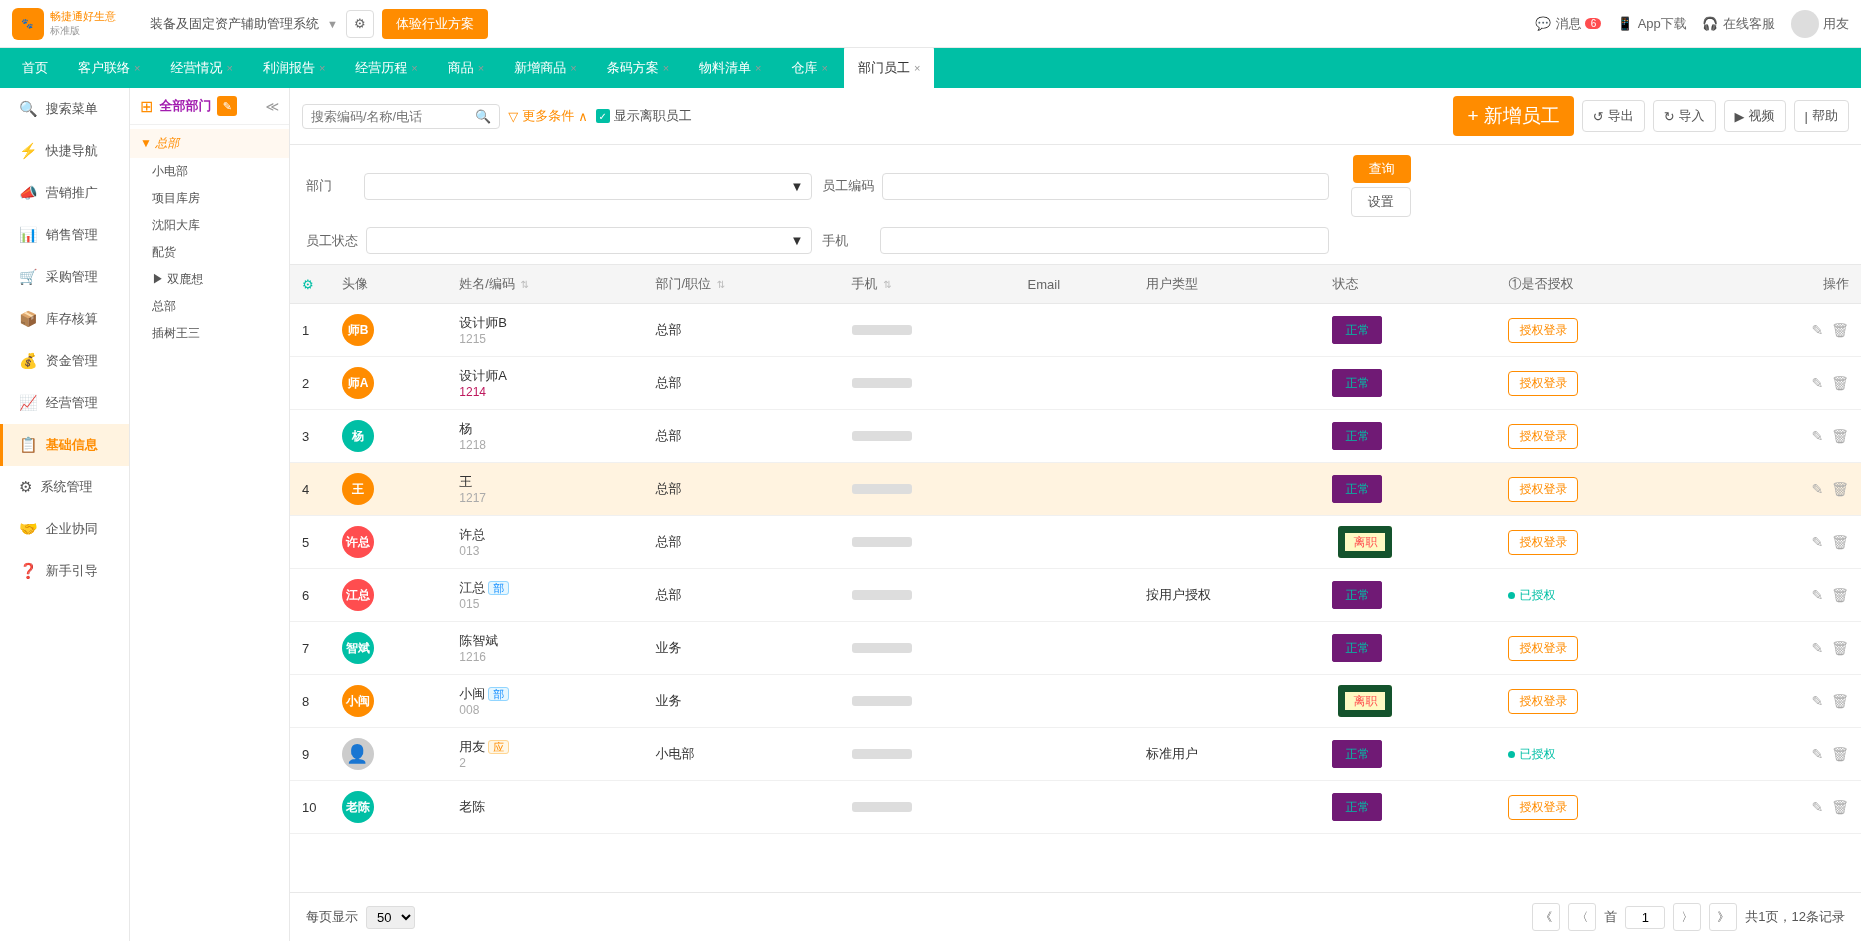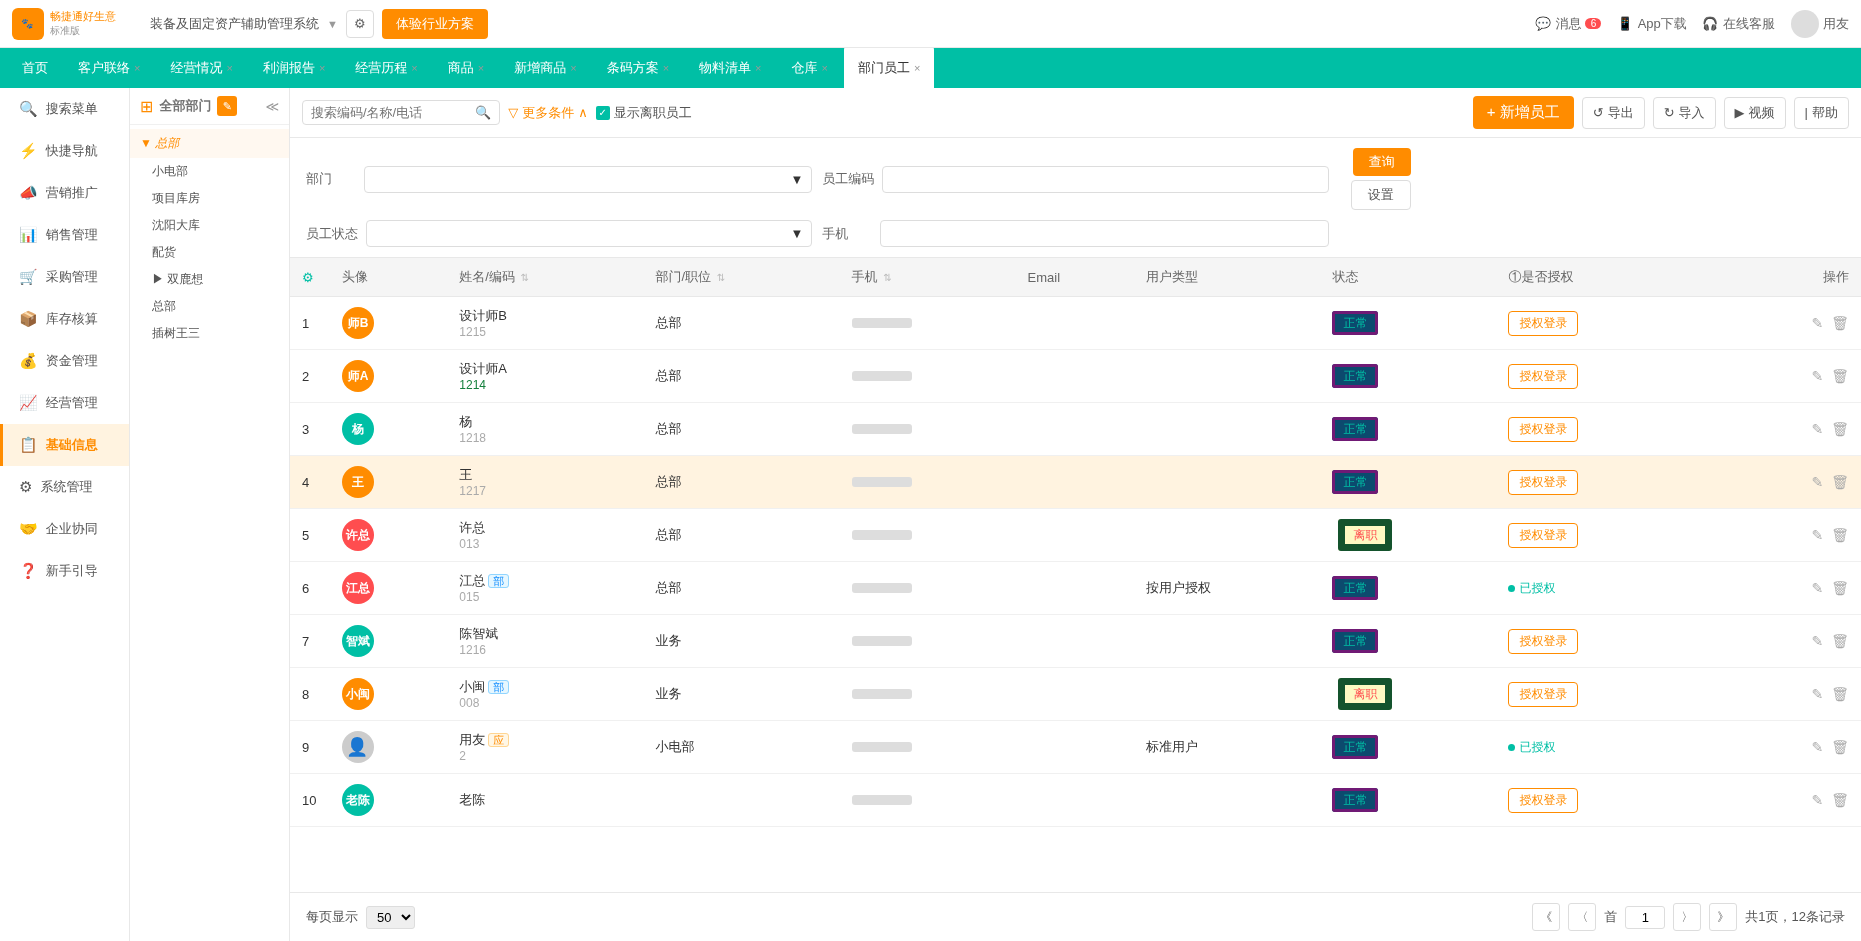--- a/index.html
+++ b/index.html
@@ -37,40 +37,40 @@
 
     
     .content { flex: 1; display: flex; flex-direction: column; overflow: hidden; background: #f5f5f5; }
 
     
     .content-layout { display: flex; flex: 1; overflow: hidden; }
 
     
     .dept-panel { width: 160px; background: white; border-right: 1px solid #e8e8e8; display: flex; flex-direction: column; }
     .dept-panel-header { padding: 8px 10px; display: flex; align-items: center; gap: 6px; border-bottom: 1px solid #f0f0f0; }
-    .dept-panel-title { font-size: 13px; color: #737373; font-weight: bold; }
+    .dept-panel-title { font-size: 13px; color: #a21caf; font-weight: bold; }
     .dept-edit-icon { width: 20px; height: 20px; background: #ff8c00; border-radius: 3px; display: flex; align-items: center; justify-content: center; color: white; font-size: 11px; cursor: pointer; }
     .dept-collapse { color: #999; cursor: pointer; margin-left: auto; }
     .dept-tree { padding: 4px 0; flex: 1; overflow-y: auto; }
     .dept-tree-item { padding: 6px 10px; cursor: pointer; font-size: 12px; color: #555; display: flex; align-items: center; gap: 4px; }
     .dept-tree-item.active { color: #ff8c00; background: #fff8f0; font-style: italic; }
     .dept-tree-child { padding: 5px 10px 5px 22px; cursor: pointer; font-size: 12px; color: #555; }
 
     
     .right-panel { flex: 1; display: flex; flex-direction: column; overflow: hidden; }
 
     
     .toolbar { background: white; padding: 8px 12px; display: flex; align-items: center; gap: 8px; border-bottom: 1px solid #e8e8e8; }
     .search-input-wrap { display: flex; align-items: center; border: 1px solid #ddd; border-radius: 4px; padding: 4px 8px; gap: 4px; background: white; }
     .search-input-wrap input { border: none; outline: none; font-size: 13px; width: 160px; }
     .filter-btn { display: flex; align-items: center; gap: 4px; color: #ff8c00; cursor: pointer; font-size: 13px; }
     .show-resigned { display: flex; align-items: center; gap: 4px; font-size: 13px; color: #555; cursor: pointer; }
     .checkbox-checked { width: 14px; height: 14px; background: #00bfa5; border-radius: 2px; display: flex; align-items: center; justify-content: center; color: white; font-size: 10px; }
     .toolbar-right { margin-left: auto; display: flex; align-items: center; gap: 8px; }
-    .btn-add { background: #ff8c00; color: white; border: none; border-radius: 4px; padding: 7px 14px; cursor: pointer; font-size: 15px; display: flex; align-items: center; gap: 4px; }
+    .btn-add { background: #ff8c00; color: white; border: none; border-radius: 4px; padding: 7px 14px; cursor: pointer; font-size: 19px; display: flex; align-items: center; gap: 4px; }
     .btn-outline { border: 1px solid #ddd; background: white; color: #555; border-radius: 4px; padding: 6px 10px; cursor: pointer; font-size: 13px; display: flex; align-items: center; gap: 4px; }
 
     
     .filter-bar { background: white; padding: 10px 16px; border-bottom: 1px solid #e8e8e8; display: grid; grid-template-columns: 1fr 1fr 1fr; gap: 10px; }
     .filter-row { display: flex; align-items: center; gap: 8px; }
     .filter-label { font-size: 13px; color: #666; white-space: nowrap; min-width: 50px; }
     .filter-select { flex: 1; border: 1px solid #ddd; border-radius: 4px; padding: 5px 8px; font-size: 13px; display: flex; align-items: center; justify-content: space-between; cursor: pointer; background: white; min-width: 200px; }
     .filter-input { flex: 1; border: 1px solid #ddd; border-radius: 4px; padding: 5px 8px; font-size: 13px; outline: none; min-width: 200px; }
     .filter-actions { display: flex; flex-direction: column; gap: 4px; align-items: flex-end; justify-content: center; }
     .btn-search { background: #ff8c00; color: white; border: none; border-radius: 4px; padding: 5px 16px; cursor: pointer; font-size: 13px; }
@@ -78,21 +78,21 @@
 
     
     .table-wrap { flex: 1; overflow-y: auto; background: white; margin: 0; }
     table { width: 100%; border-collapse: collapse; font-size: 13px; }
     thead tr { background: #f5f5f5; }
     th { padding: 10px 12px; text-align: left; color: #666; font-weight: normal; border-bottom: 1px solid #e8e8e8; white-space: nowrap; }
     td { padding: 10px 12px; border-bottom: 1px solid #f0f0f0; color: #333; vertical-align: middle; }
     tr.highlighted td { background: #fff3e0; }
     .avatar-circle { width: 32px; height: 32px; border-radius: 50%; display: flex; align-items: center; justify-content: center; color: white; font-size: 12px; font-weight: bold; }
     .status-badge { padding: 2px 8px; border-radius: 3px; font-size: 12px; }
-    .status-normal { background: #0c4a6e; color: #00bfa5; border: 3px solid #701a75; }
+    .status-normal { background: #701a75; color: #00bfa5; border: 5px solid #701a75; }
     .status-resigned { background: #fef9c3; color: #ff4d4f; border: 7px solid #14532d; margin-left: 6px; }
     .auth-btn { border: 1px solid #ff8c00; color: #ff8c00; background: white; border-radius: 4px; padding: 3px 10px; cursor: pointer; font-size: 12px; }
     .authorized { display: flex; align-items: center; gap: 4px; color: #00bfa5; font-size: 12px; }
     .authorized-dot { width: 7px; height: 7px; background: #00bfa5; border-radius: 50%; }
     .action-btns { display: flex; gap: 8px; align-items: center; }
     .action-icon { color: #aaa; cursor: pointer; font-size: 14px; }
     .gray-bar { display: inline-block; width: 60px; height: 10px; background: #ddd; border-radius: 3px; }
     .blue-tag { background: #e6f7ff; color: #1890ff; border: 1px solid #91d5ff; border-radius: 3px; padding: 0 4px; font-size: 11px; margin-left: 3px; }
     .orange-tag { background: #fff7e6; color: #ff8c00; border: 1px solid #ffd591; border-radius: 3px; padding: 0 4px; font-size: 11px; margin-left: 3px; }
 
@@ -374,21 +374,21 @@
     </div>
   </td>
                 </tr>
                 <tr>
                   <td>2</td>
                   <td>
                     <div class="avatar-circle" style="background:#ff8c00;">师A</div>
                   </td>
                   <td>
                     <div>设计师A</div>
-                    <div style="color:#15803d;font-size:12px;">1214</div>
+                    <div style="color:#be185d;font-size:12px;">1214</div>
                   </td>
                   <td>总部</td>
                   <td><span class="gray-bar"></span></td>
                   <td></td>
                   <td></td>
                   <td><span class="status-badge status-normal">正常</span></td>
                   <td><button class="auth-btn">授权登录</button></td>
                   <td>
     <div class="action-btns" style="justify-content:flex-end;">
       <span class="action-icon">✎</span>

